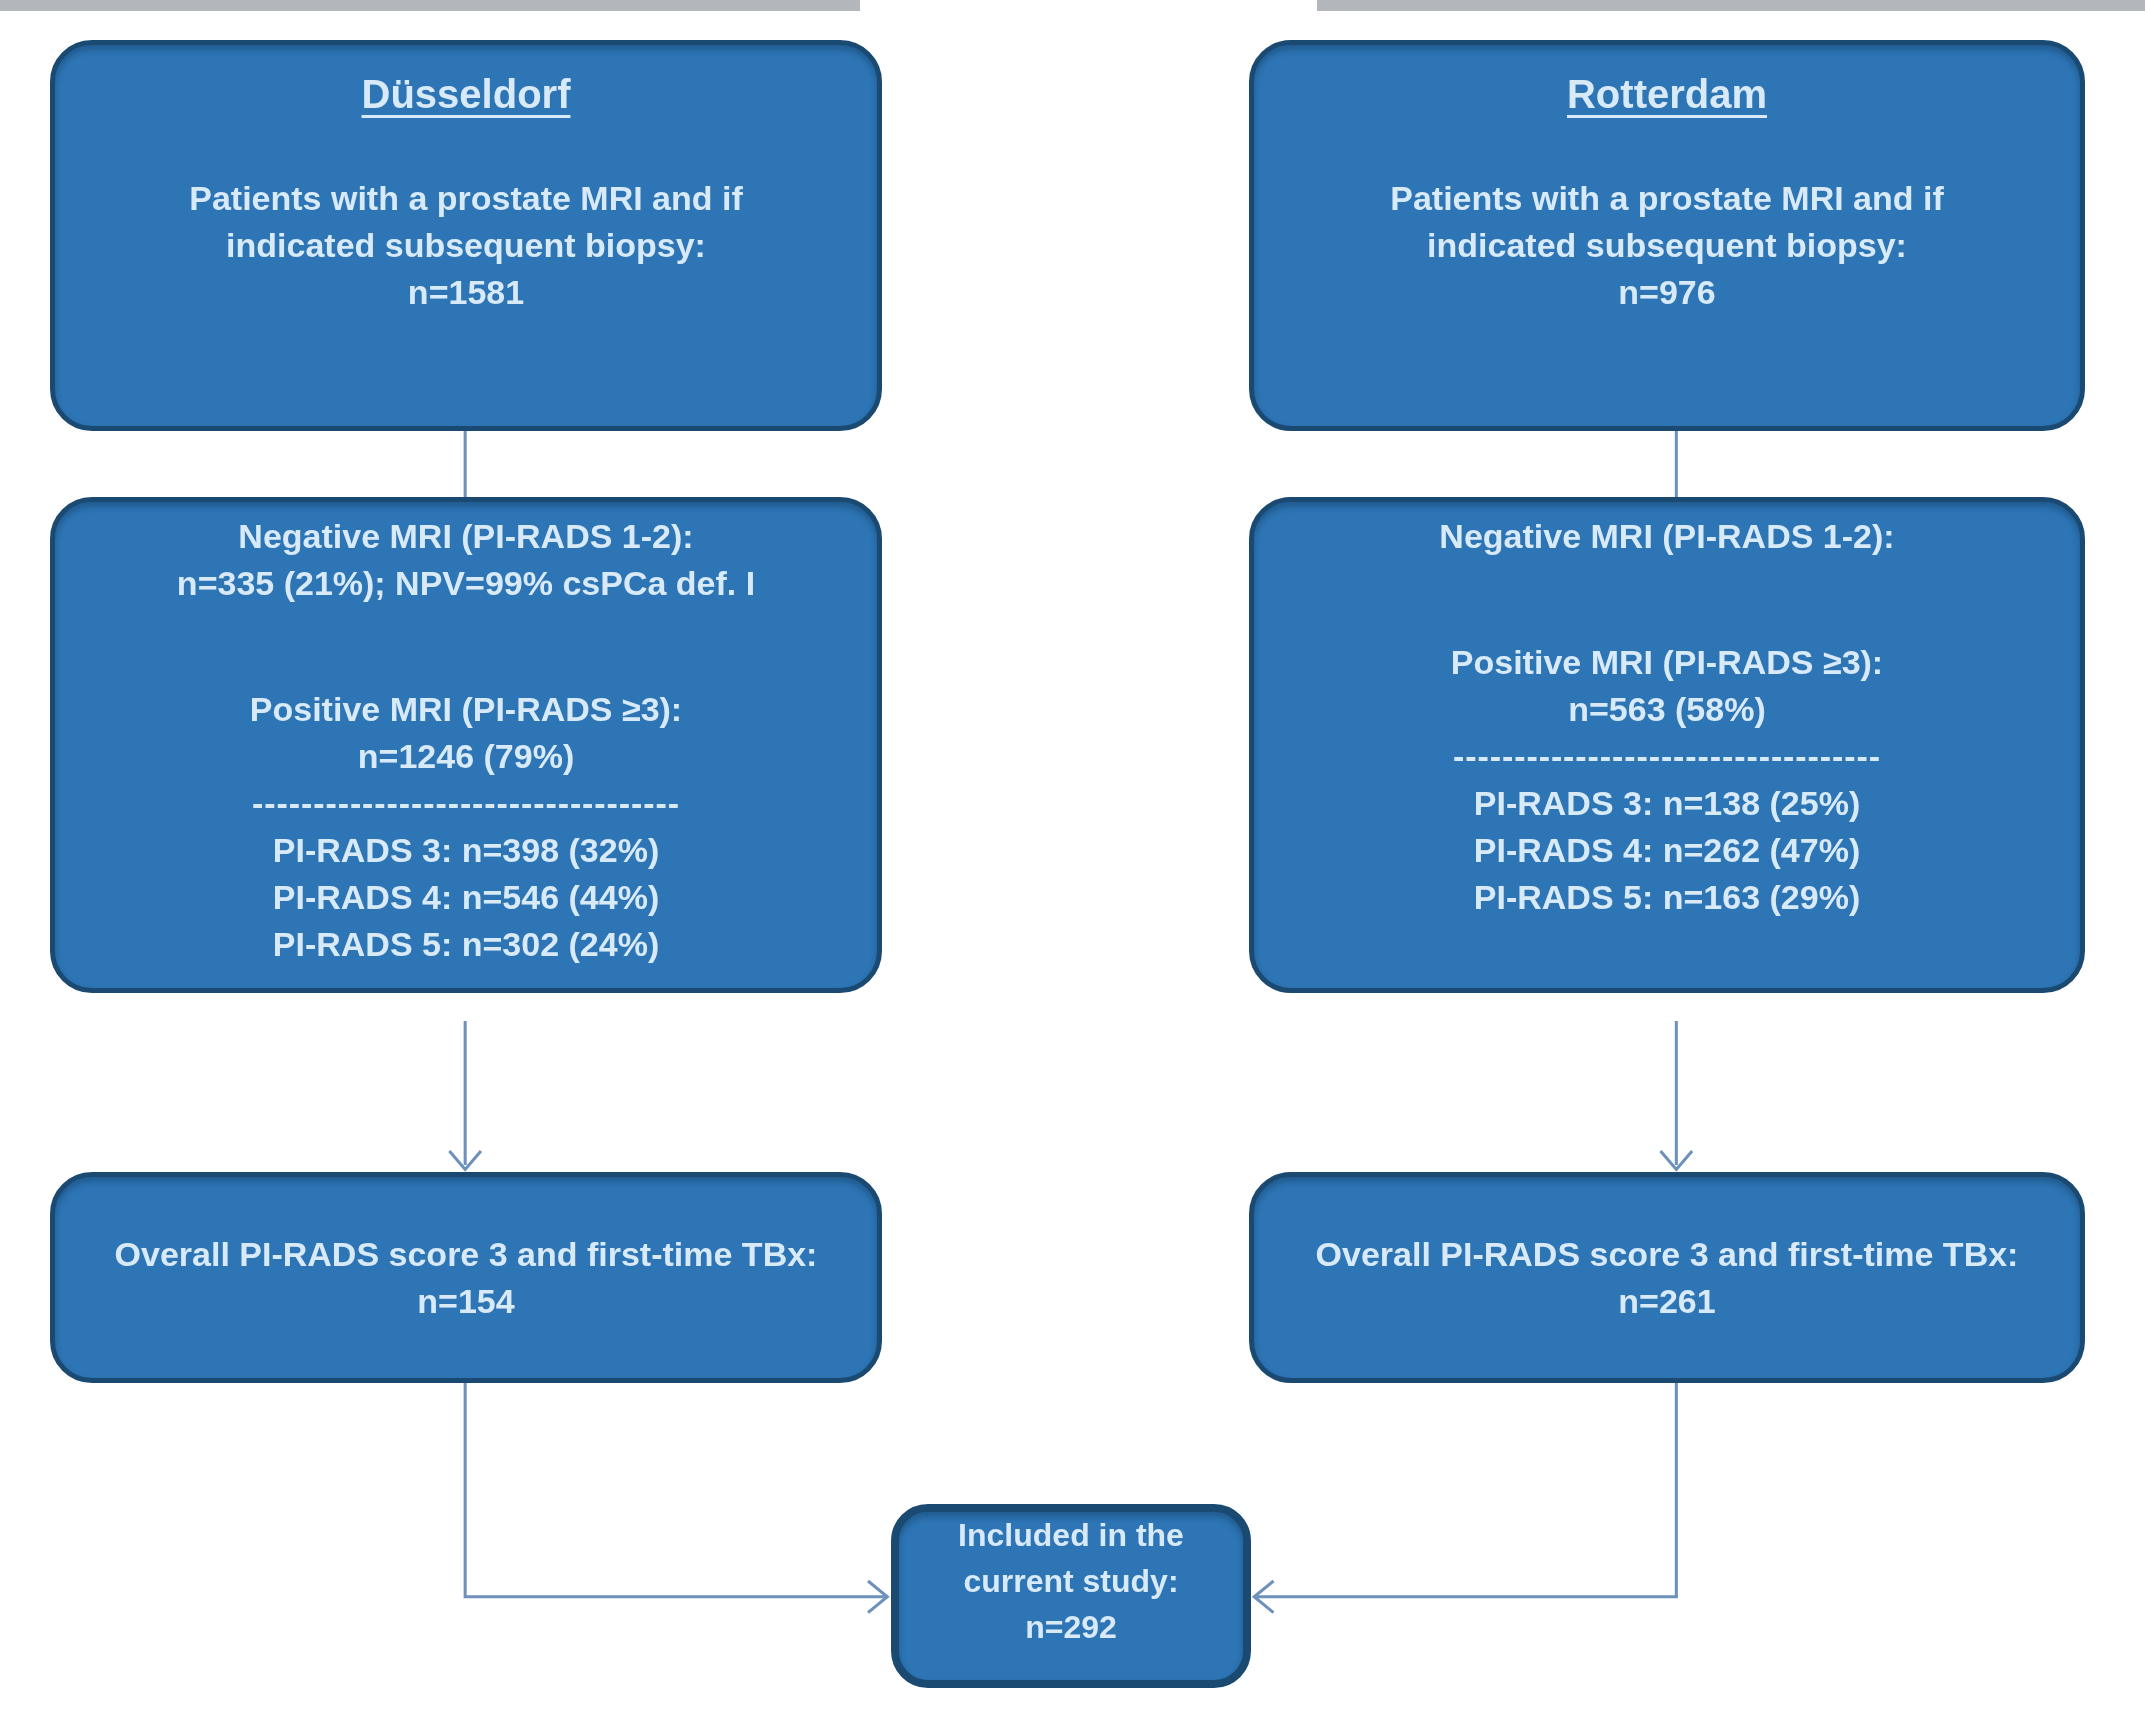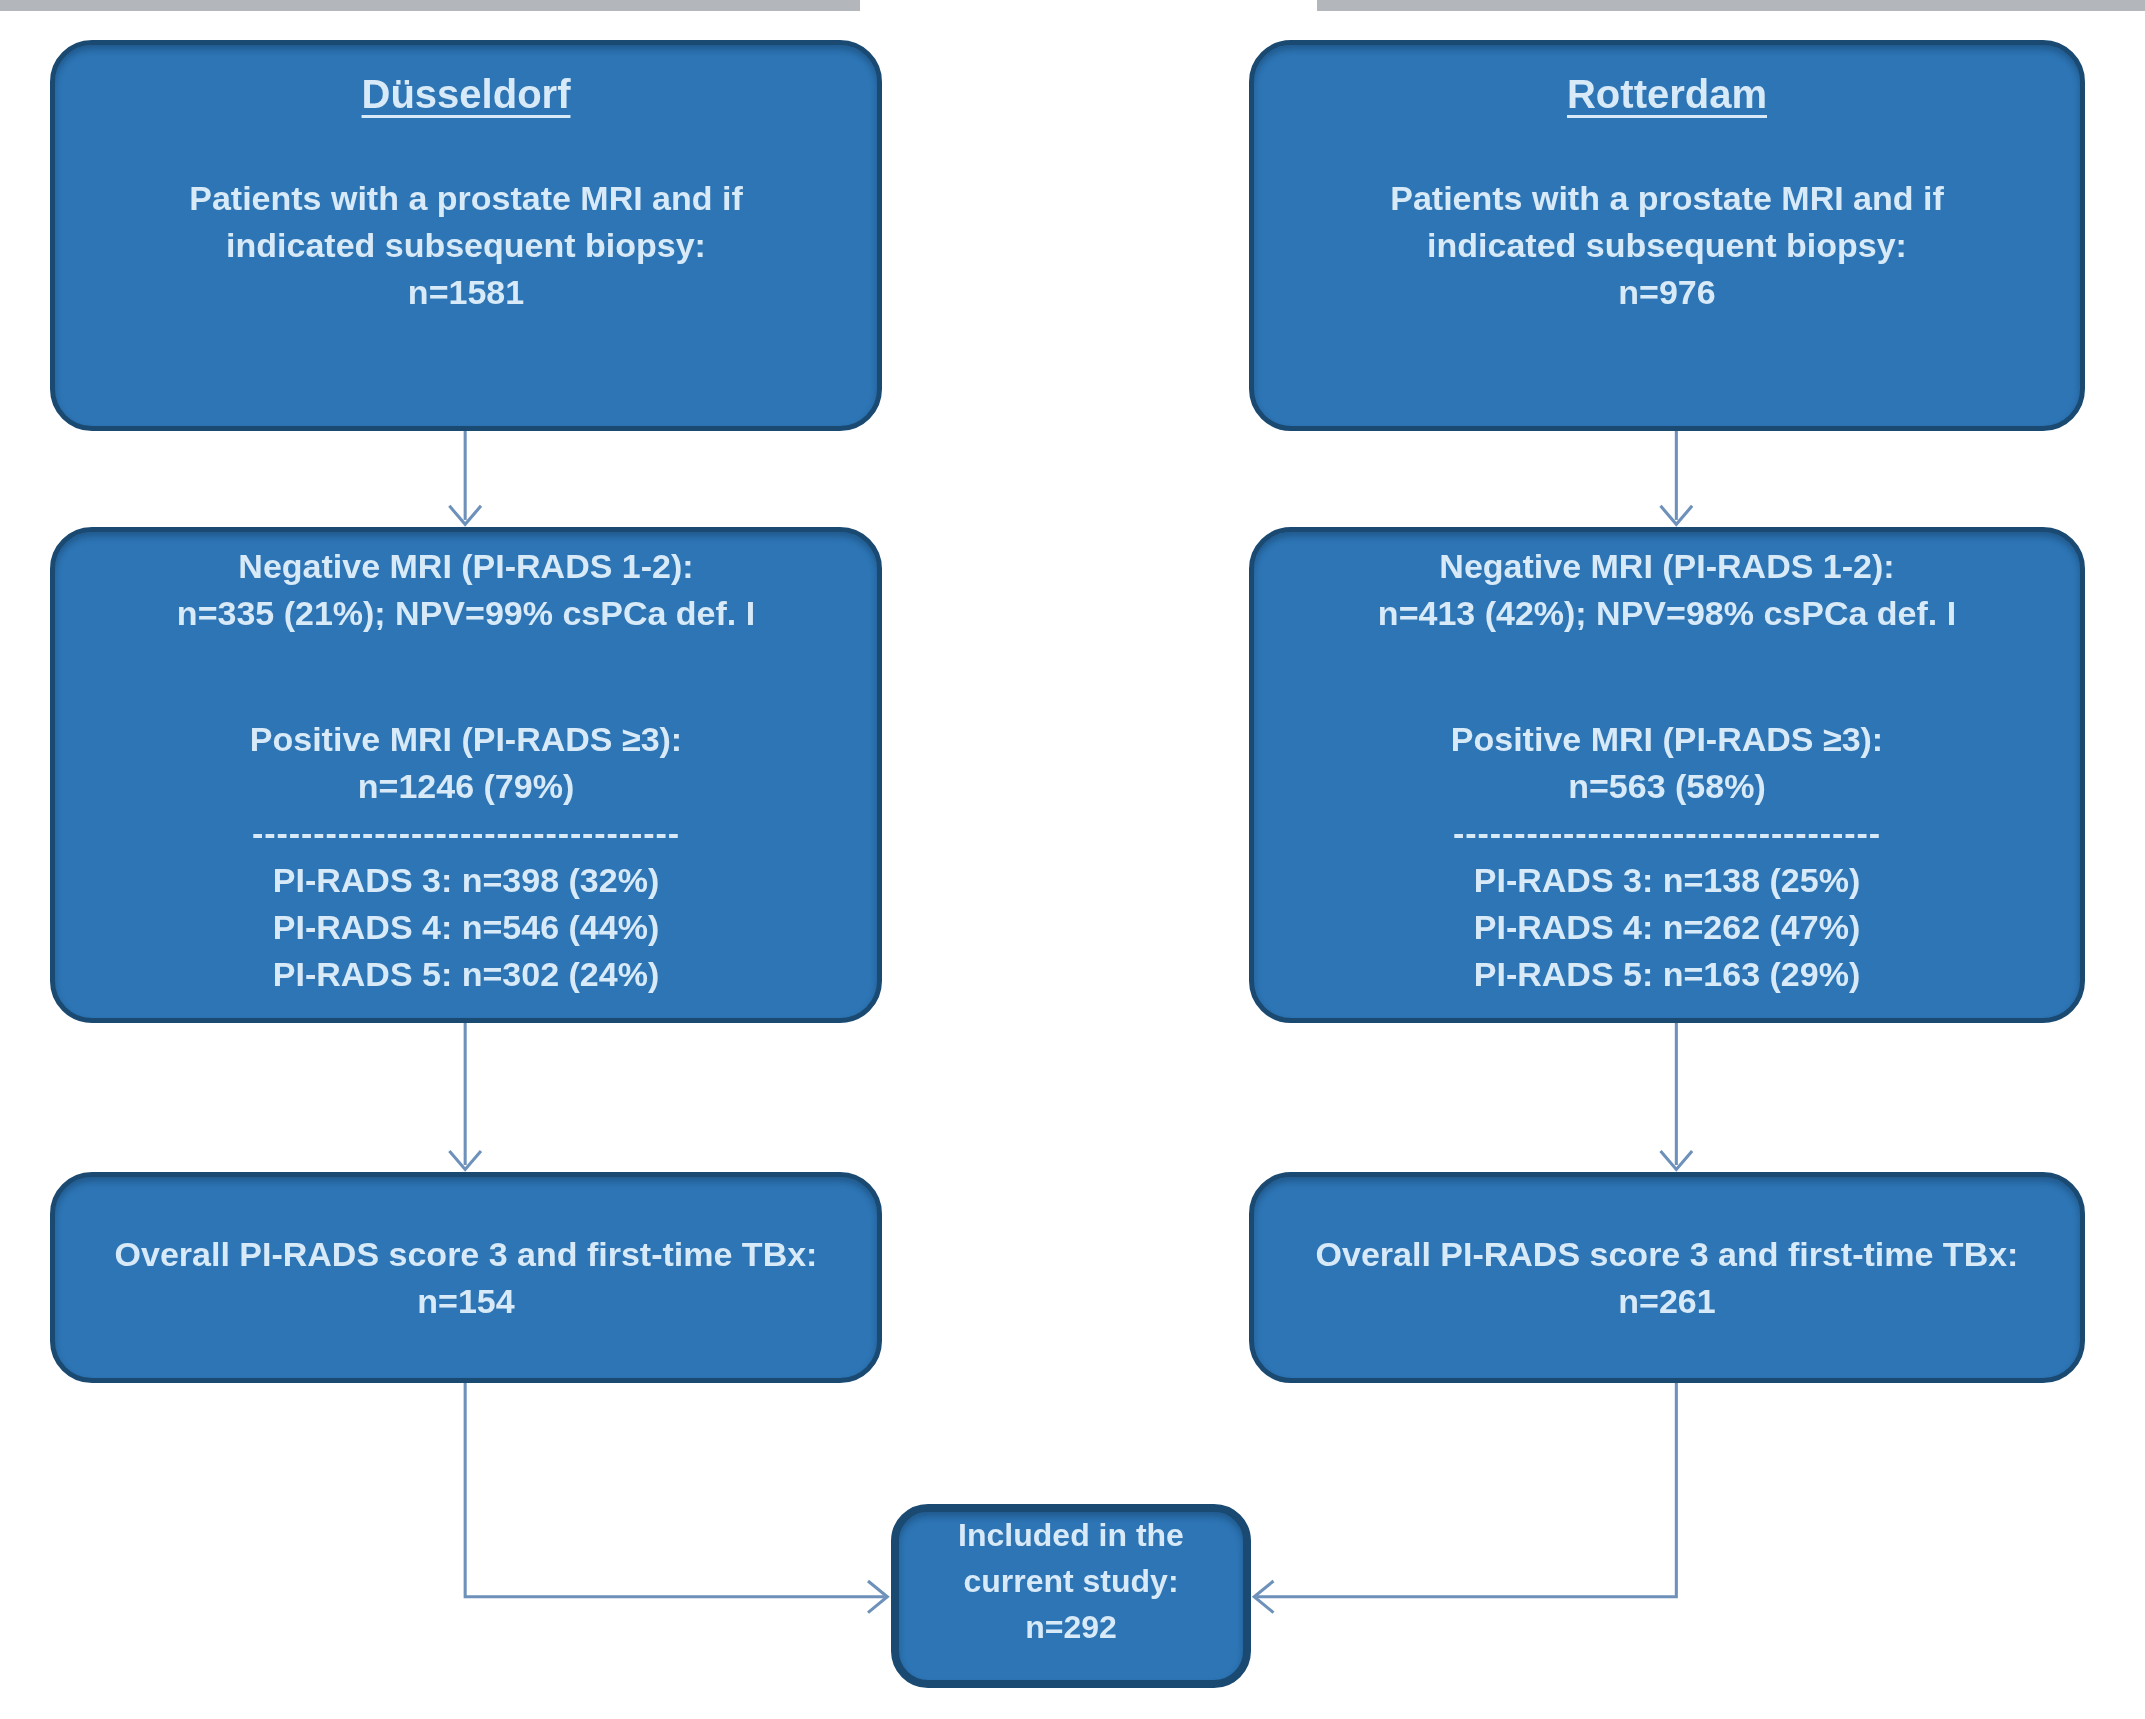--- a/index.html
+++ b/index.html
@@ -40,21 +40,21 @@
     border-radius: 42px;
     box-shadow: inset 0 4.4px 6.1px rgba(10,40,70,0.35);
     display: flex;
     flex-direction: column;
     align-items: center;
     text-align: center;
   }
   .col-left  { left: 50px;   width: 832px; }
   .col-right { left: 1249px; width: 836px; }
   .box1 { top: 40px;   height: 391px; padding-top: 24.6px; }
-  .box2 { top: 527px;  height: 496px; padding-top: 10.5px; }
+  .box2 { top: 497px;  height: 496px; padding-top: 10.5px; }
   .box3 { top: 1172px; height: 211px; justify-content: center; }
   .box.final {
     left: 891px; top: 1504px; width: 360px; height: 184px;
     border-width: 8px; border-radius: 37px;
   }
 
   .cohort-title {
     font-size: 40px;
     line-height: 49px;
     text-decoration: underline;
@@ -130,21 +130,20 @@
     <div class="body">
       <div class="line">Patients with a prostate MRI and if</div>
       <div class="line">indicated subsequent biopsy:</div>
       <div class="line">n=976</div>
     </div>
   </section>
 
   <section class="box box2 col-right">
     <div class="group1">
       <div class="line">Negative MRI (PI-RADS 1-2):</div>
-      <div class="line">n=413 (42%); NPV=98% csPCa def. I</div>
     </div>
     <div class="group2">
       <div class="line">Positive MRI (PI-RADS ≥3):</div>
       <div class="line">n=563 (58%)</div>
     </div>
     <div class="line separator">-----------------------------------</div>
     <div class="group3">
       <div class="line">PI-RADS 3: n=138 (25%)</div>
       <div class="line">PI-RADS 4: n=262 (47%)</div>
       <div class="line">PI-RADS 5: n=163 (29%)</div>

